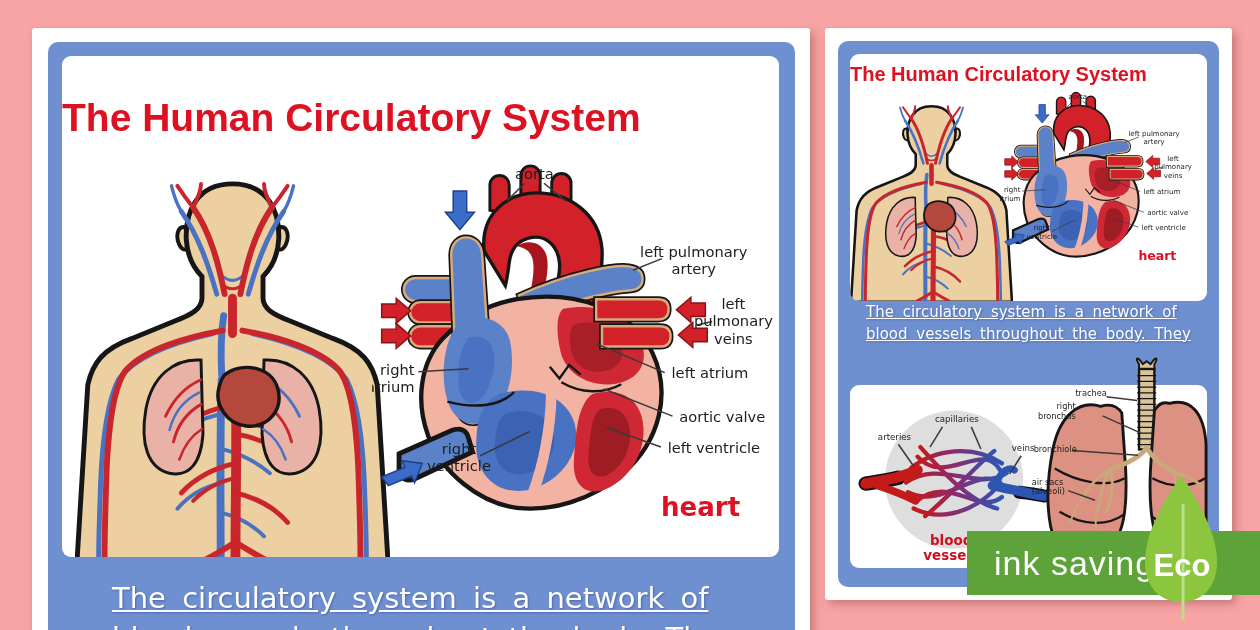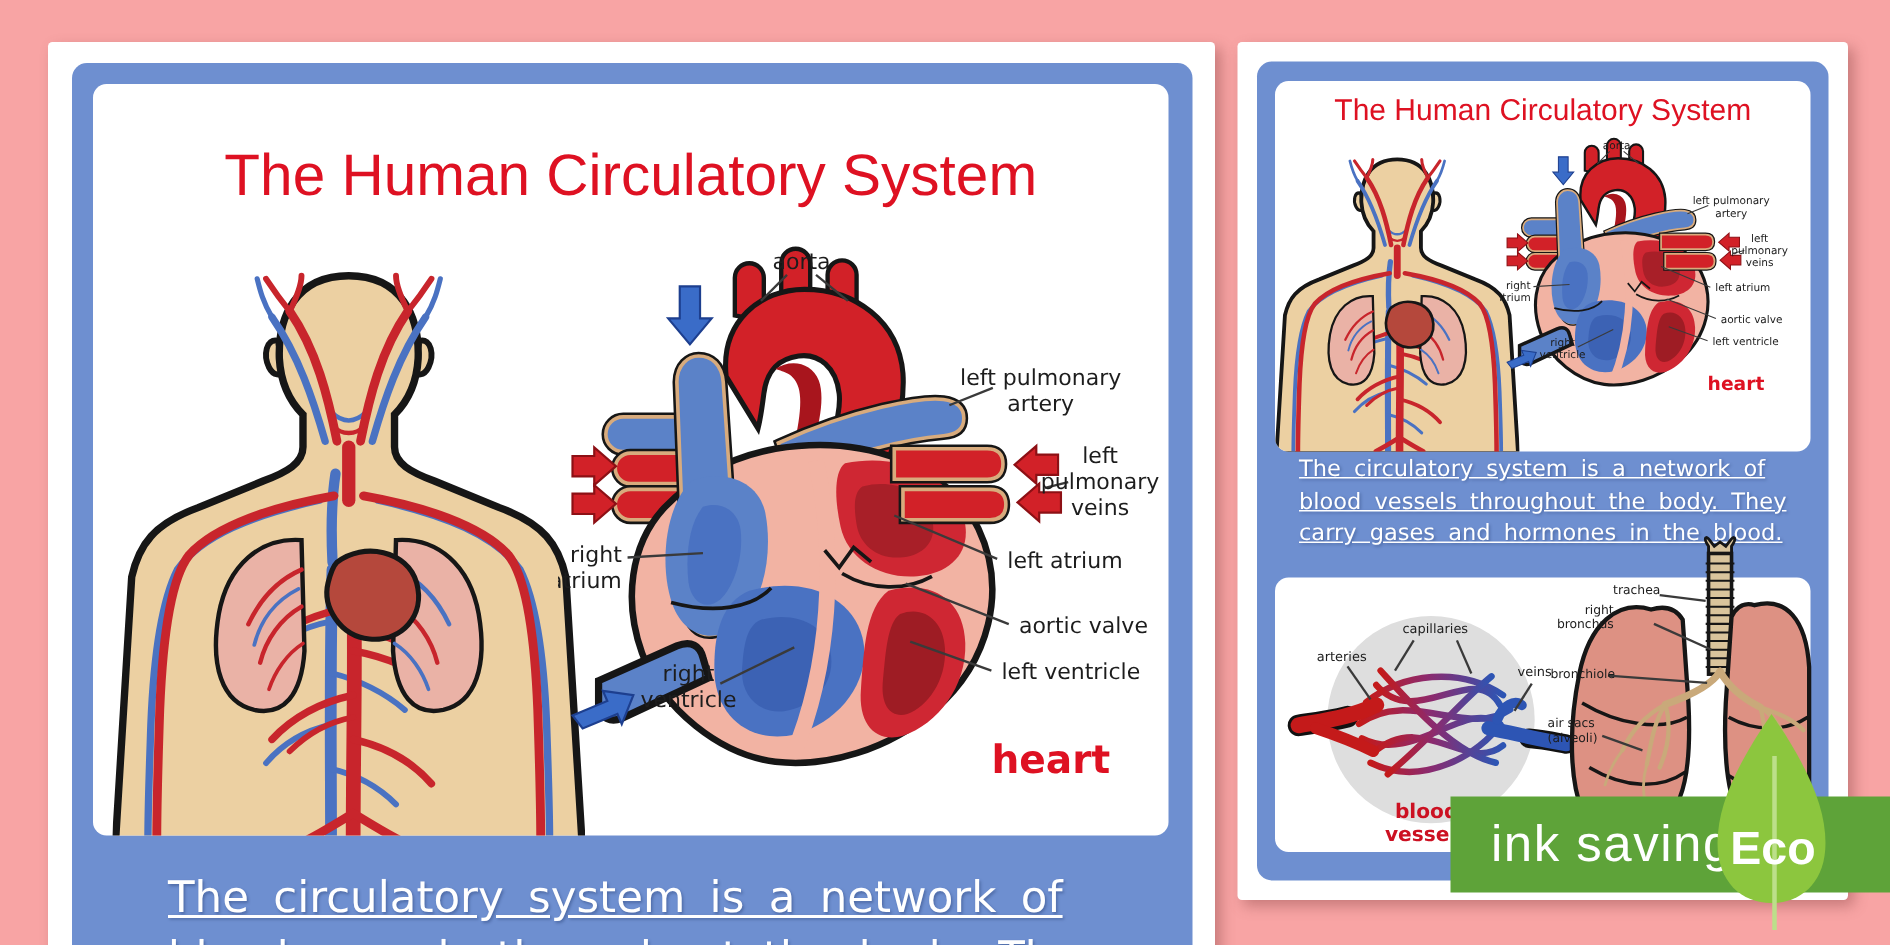--- a/index.html
+++ b/index.html
@@ -9,22 +9,22 @@
          box-shadow:4px 4px 9px rgba(140,70,70,.45);}
   .sheet-left{left:32px;top:28px;width:778px;height:640px;}
   .sheet-right{left:825px;top:28px;width:407px;height:572px;}
   .bluepage{position:absolute;background:#6e8fd0;border-radius:10px;}
   .bluepage.bp-left{left:16px;top:14px;width:747px;height:620px;}
   .bluepage.bp-right{left:13px;top:13px;width:381px;height:546px;}
   .panel{position:absolute;background:#ffffff;border-radius:9px;overflow:hidden;}
   .panel-main{left:14px;top:14px;width:717px;height:501px;}
   .panel-sm1{left:12px;top:13px;width:357px;height:247px;z-index:1;}
   .panel-sm2{left:12px;top:344px;width:357px;height:183px;z-index:1;}
-  .poster-title{position:absolute;width:100%;text-align:center;color:#de1122;
-       font-family:"Liberation Sans",sans-serif;font-weight:400;white-space:nowrap;}
+  .poster-title{position:absolute;width:100%;text-align:left;color:#de1122;
+       font-family:"Liberation Sans",sans-serif;font-weight:700;white-space:nowrap;}
   .title-big{top:40px;font-size:39px;letter-spacing:0px;}
   .title-small{top:9px;font-size:20px;}
   .desc{position:absolute;color:#ffffff;text-shadow:1px 1px 2px rgba(20,40,90,.35);text-decoration:underline;}
   .desc-large{left:64px;top:536px;width:660px;font-size:29px;line-height:40px;word-spacing:7px;}
   .desc-small{left:28px;top:261px;width:332px;font-size:15px;line-height:21.5px;word-spacing:4px;z-index:1;}
   .illu{position:absolute;}
   .eco-banner{position:absolute;left:967px;top:531px;width:300px;height:64px;
        background:#5ea339;z-index:50;display:flex;align-items:center;}
   .eco-banner span{font-family:"Liberation Sans",sans-serif;font-size:34px;color:#ffffff;
        padding-left:27px;letter-spacing:1px;}
@@ -264,21 +264,20 @@
         <svg class="illu" style="left:0px;top:44px" width="163" height="204" viewBox="0 0 320 400">
             <use href="#sym-body"></use>
           </svg>
         <svg class="illu" style="left:150px;top:33px" width="206" height="185" viewBox="0 0 445 400">
             <use href="#sym-heart"></use>
           </svg>
       </div>
       <div class="desc desc-small">
         <div>The circulatory system is a network of</div>
         <div>blood vessels throughout the body. They</div>
-        <div>carry gases and hormones in the blood.</div>
       </div>
       <div class="panel panel-sm2">
         <svg class="illu" style="left:8px;top:16px" width="192" height="168" viewBox="0 0 200 175">
             <use href="#sym-vessels"></use>
           </svg>
       </div>
       <svg class="illu" style="left:188px;top:311px;z-index:2" width="182" height="215" viewBox="0 0 190 215">
           <use href="#sym-lungs"></use>
         </svg>
     </div>

